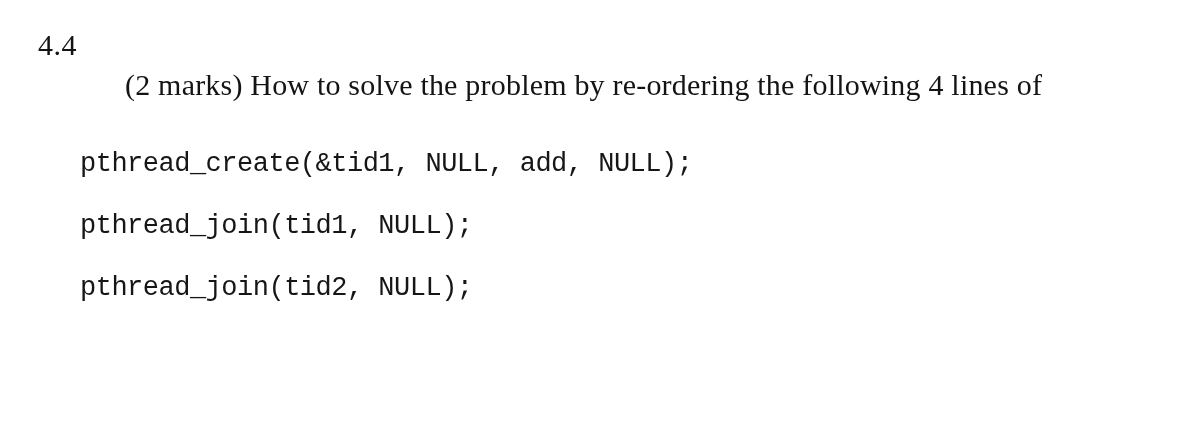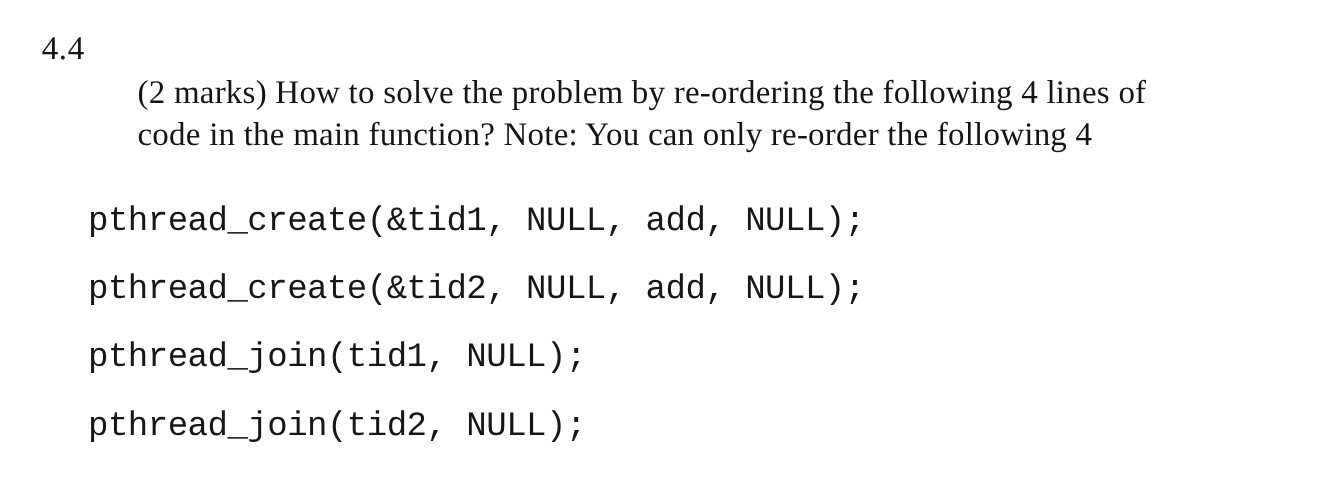--- a/index.html
+++ b/index.html
@@ -38,21 +38,21 @@
     max-width: 1060px;
     margin-top: 40px;
   }
   .qtext .qline {
     white-space: nowrap;
   }
   .code {
     margin-top: 46px;
     padding-left: 80px;
     font-family: "Liberation Mono", "DejaVu Sans Mono", monospace;
-    font-size: 31px;
+    font-size: 27px;
     color: #161616;
   }
   .code-line {
     line-height: 28px;
     margin-bottom: 34px;
     white-space: pre;
     letter-spacing: -0.5px;
   }
   .code-line:last-child {
     margin-bottom: 0;
@@ -60,24 +60,22 @@
 </style>
 </head>
 <body>
 
 <div class="page">
 
   <div class="question">
     <div class="qnum">4.4</div>
     <div class="qtext">
       <div class="qline">(2 marks) How to solve the problem by re-ordering the following 4 lines of</div>
-      <div class="qline">code in the main function? Note: You can only re-order the following 4</div>
     </div>
   </div>
 
   <div class="code">
     <div class="code-line">pthread_create(&amp;tid1, NULL, add, NULL);</div>
-    <div class="code-line">pthread_create(&amp;tid2, NULL, add, NULL);</div>
     <div class="code-line">pthread_join(tid1, NULL);</div>
     <div class="code-line">pthread_join(tid2, NULL);</div>
   </div>
 
 </div>
 
 </body></html>

